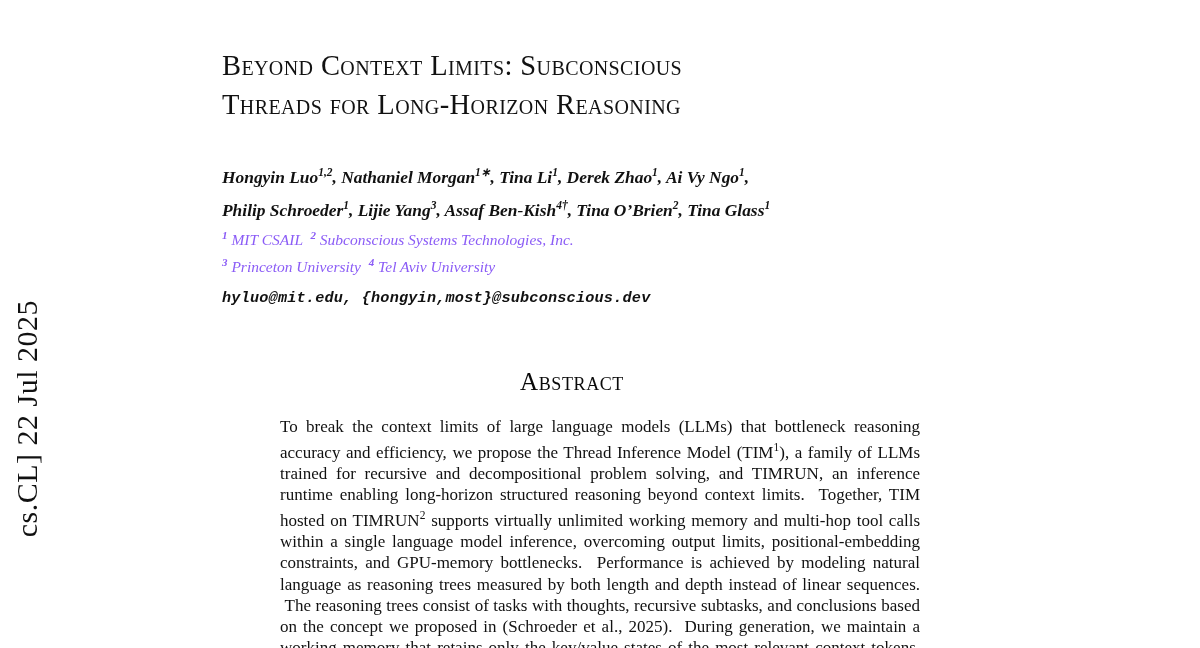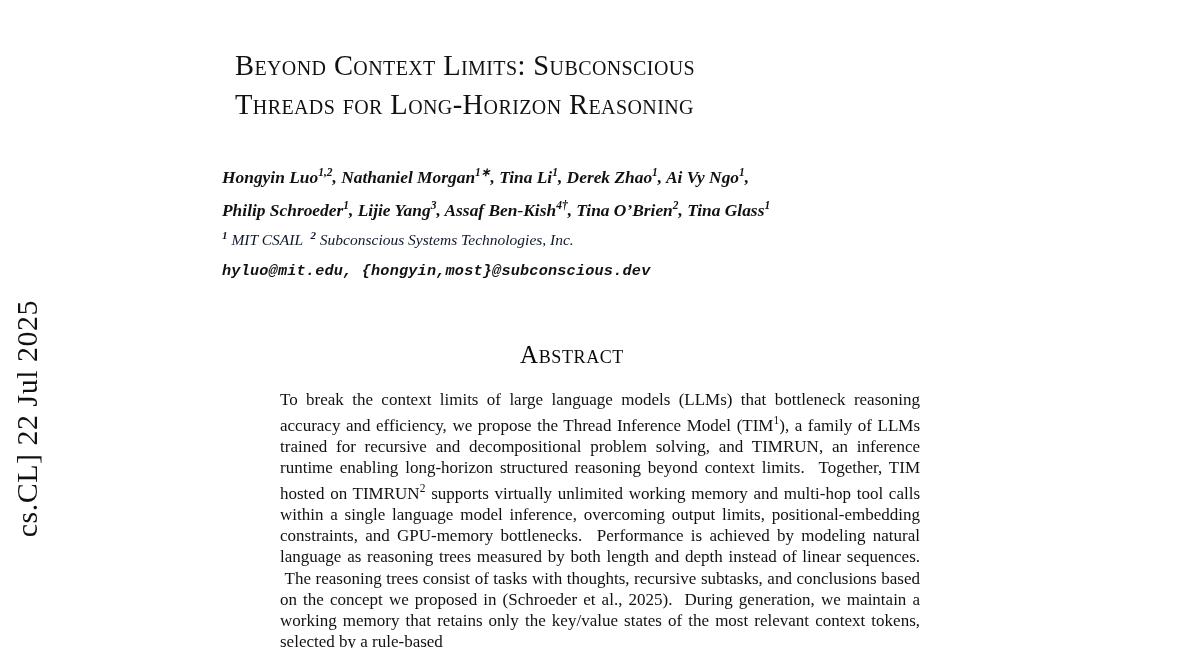--- a/index.html
+++ b/index.html
@@ -46,39 +46,38 @@
   }
 
   .title {
     margin-top: 46px;
     font-size: 28.5px;
     line-height: 39px;
     font-variant: small-caps;
     letter-spacing: 0.4px;
     text-align: left;
     color: #111;
-    margin-left: 13px;
   }
   .title .l2 { display: block; }
 
   .authors {
     margin-top: 34px;
     font-size: 17.4px;
     line-height: 28px;
     font-weight: bold;
     color: #111;
     font-style: italic;
   }
   .authors sup { font-weight: bold; font-size: 11.5px; }
 
   .affil {
     font-size: 15.5px;
     line-height: 23px;
     font-weight: normal;
-    color: #0f172a;
+    color: #8b5cf6;
   }
   .affil sup { font-size: 11px; }
 
   .emails {
     margin-top: 6px;
     font-family: "Liberation Mono", monospace;
     font-size: 15.2px;
     letter-spacing: 0.2px;
     color: #111;
   }
@@ -131,20 +130,24 @@
         <span>Philip Schroeder</span><sup>1</sup>,
         <span>Lijie Yang</span><sup>3</sup>,
         <span>Assaf Ben-Kish</span><sup>4†</sup>,
         <span>Tina O’Brien</span><sup>2</sup>,
         <span>Tina Glass</span><sup>1</sup>
       </div>
       <div class="affil">
         <sup>1</sup> <span>MIT CSAIL</span>
         &nbsp;<sup>2</sup> <span>Subconscious Systems Technologies, Inc.</span>
       </div>
+      <div class="affil">
+        <sup>3</sup> <span>Princeton University</span>
+        &nbsp;<sup>4</sup> <span>Tel Aviv University</span>
+      </div>
       <div class="emails">hyluo@mit.edu, {hongyin,most}@subconscious.dev</div>
     </div>
 
     <div class="abstract-head">Abstract</div>
 
     <div class="abstract-body">
       <p>
         To break the context limits of large language models (LLMs) that bottleneck reasoning accuracy and efficiency, we propose the Thread Inference Model (TIM<sup>1</sup>), a family of LLMs trained for recursive and decompositional problem solving, and TIMRUN, an inference runtime enabling long-horizon structured reasoning beyond context limits. &nbsp;Together, TIM hosted on TIMRUN<sup>2</sup> supports virtually unlimited working memory and multi-hop tool calls within a single language model inference, overcoming output limits, positional-embedding constraints, and GPU-memory bottlenecks. &nbsp;Performance is achieved by modeling natural language as reasoning trees measured by both length and depth instead of linear sequences. &nbsp;The reasoning trees consist of tasks with thoughts, recursive subtasks, and conclusions based on the concept we proposed in (Schroeder et al., 2025). &nbsp;During generation, we maintain a working memory that retains only the key/value states of the most relevant context tokens, selected by a rule-based
       </p>
     </div>

